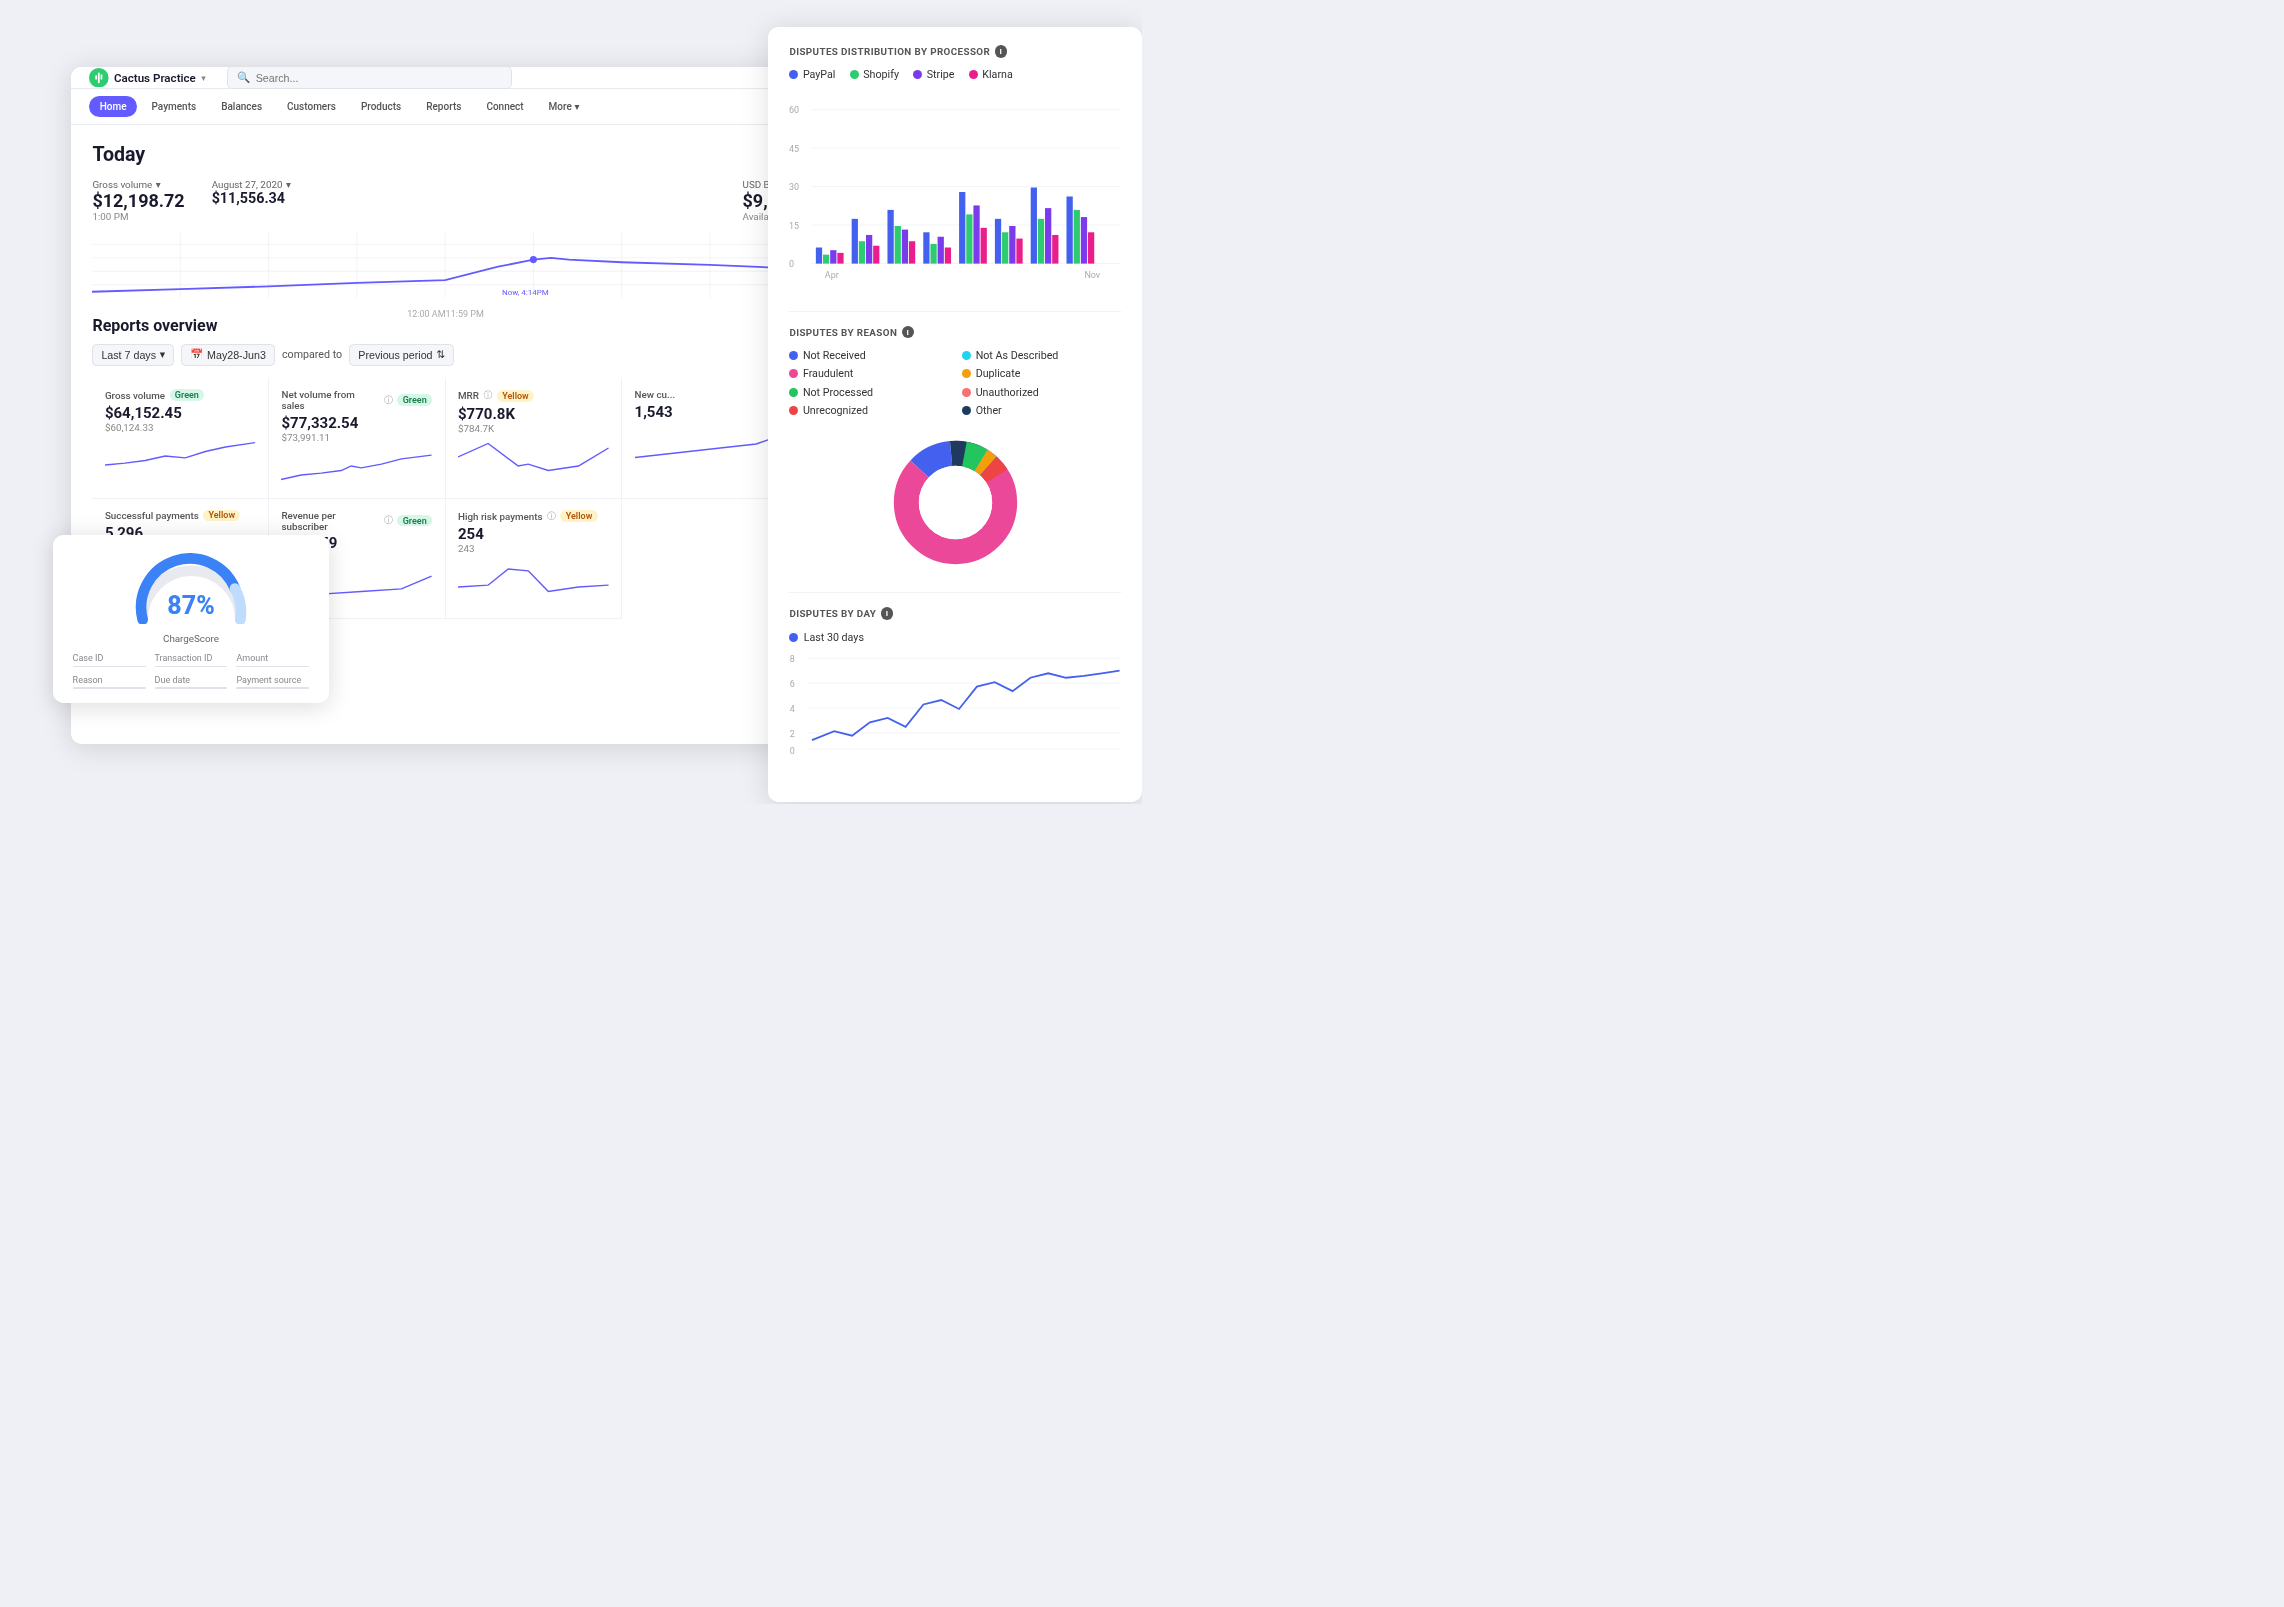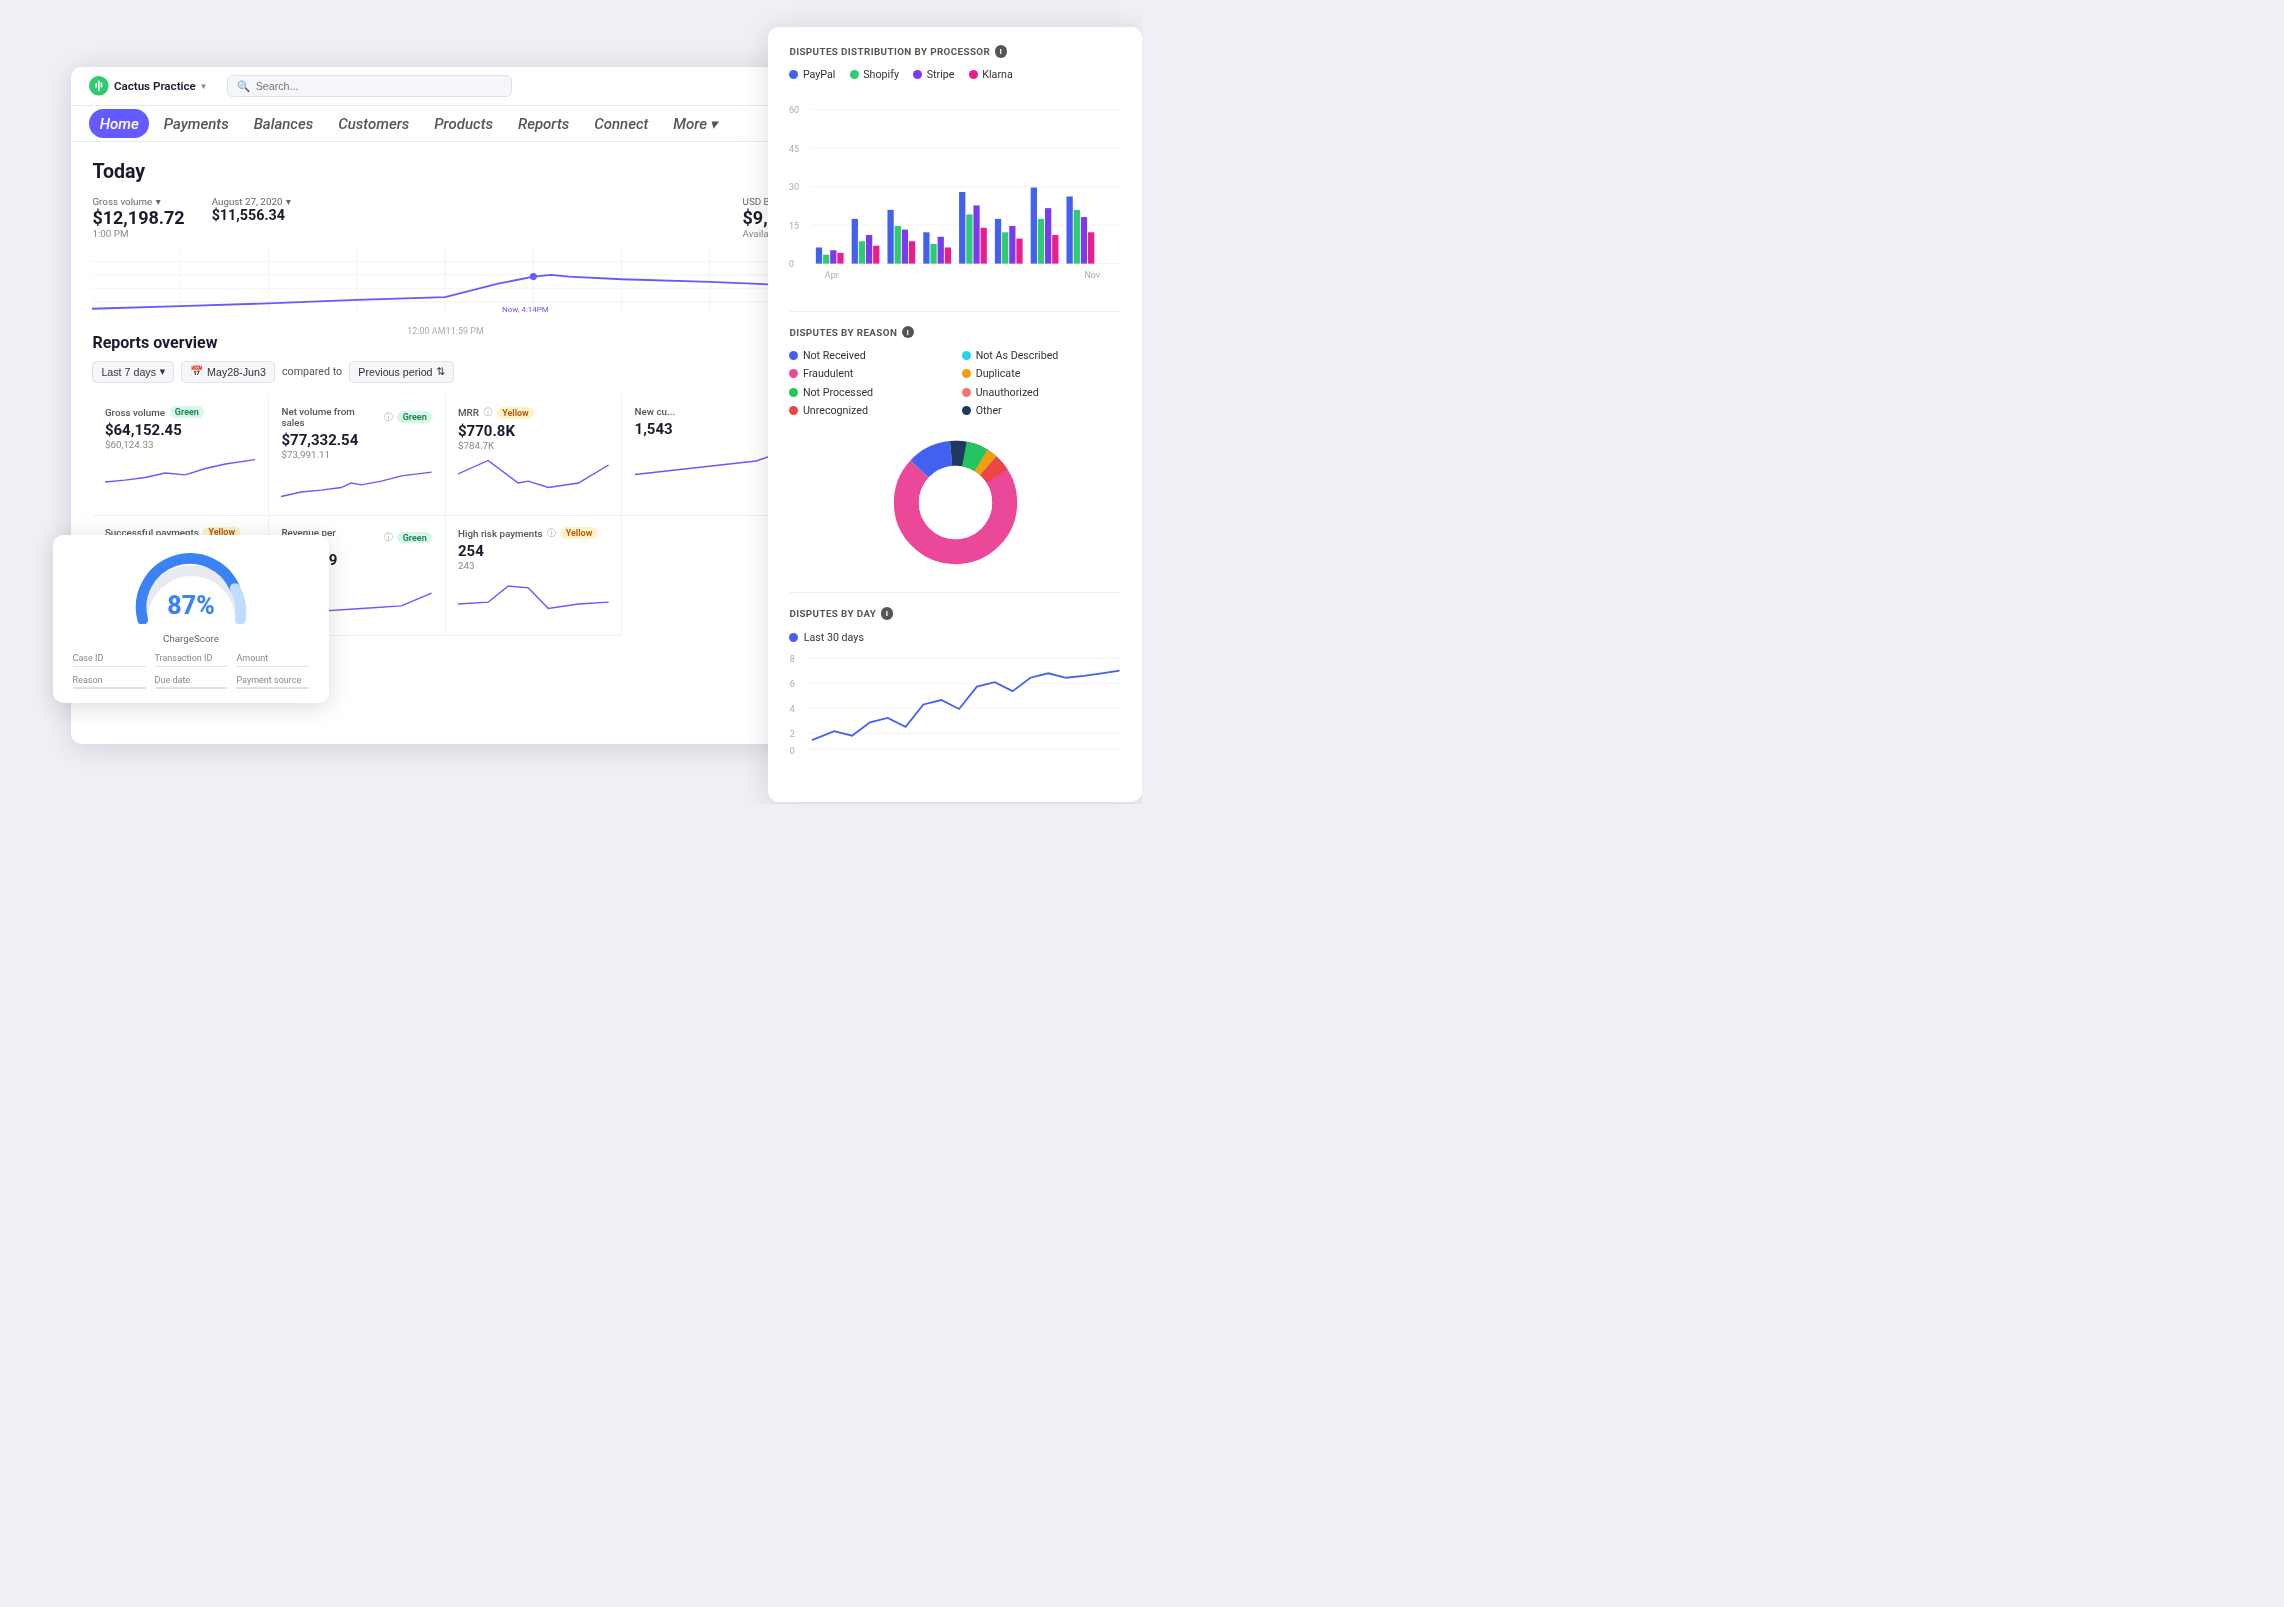--- a/index.html
+++ b/index.html
@@ -25,21 +25,21 @@
       overflow: hidden;
     }
 
     
     .top-nav {
       display: flex;
       align-items: center;
       padding: 9px 18px;
       border-bottom: 0.9px solid #e8eaf0;
       background: #fff;
-      height: 39px;
+      height: 22px;
     }
     .logo-area {
       display: flex;
       align-items: center;
       gap: 5.3px;
       margin-right: 21.4px;
     }
     .logo-icon {
       width: 19.6px;
       height: 19.6px;
@@ -77,26 +77,25 @@
     .main-nav {
       display: flex;
       align-items: center;
       padding: 0 18px;
       border-bottom: 0.9px solid #e8eaf0;
       height: 36px;
       gap: 3.6px;
     }
     .nav-item {
       padding: 5.3px 10.7px;
-      font-size: 15px;
+      font-size: 10px;
       color: #555;
       border-radius: 18px;
       cursor: pointer;
       font-weight: 500;
-      font-style: italic;
     }
     .nav-item.active {
       background: #635bff;
       color: #fff;
     }
     .nav-item.more {
       display: flex;
       align-items: center;
       gap: 2.7px;
       justify-content: flex-end;

